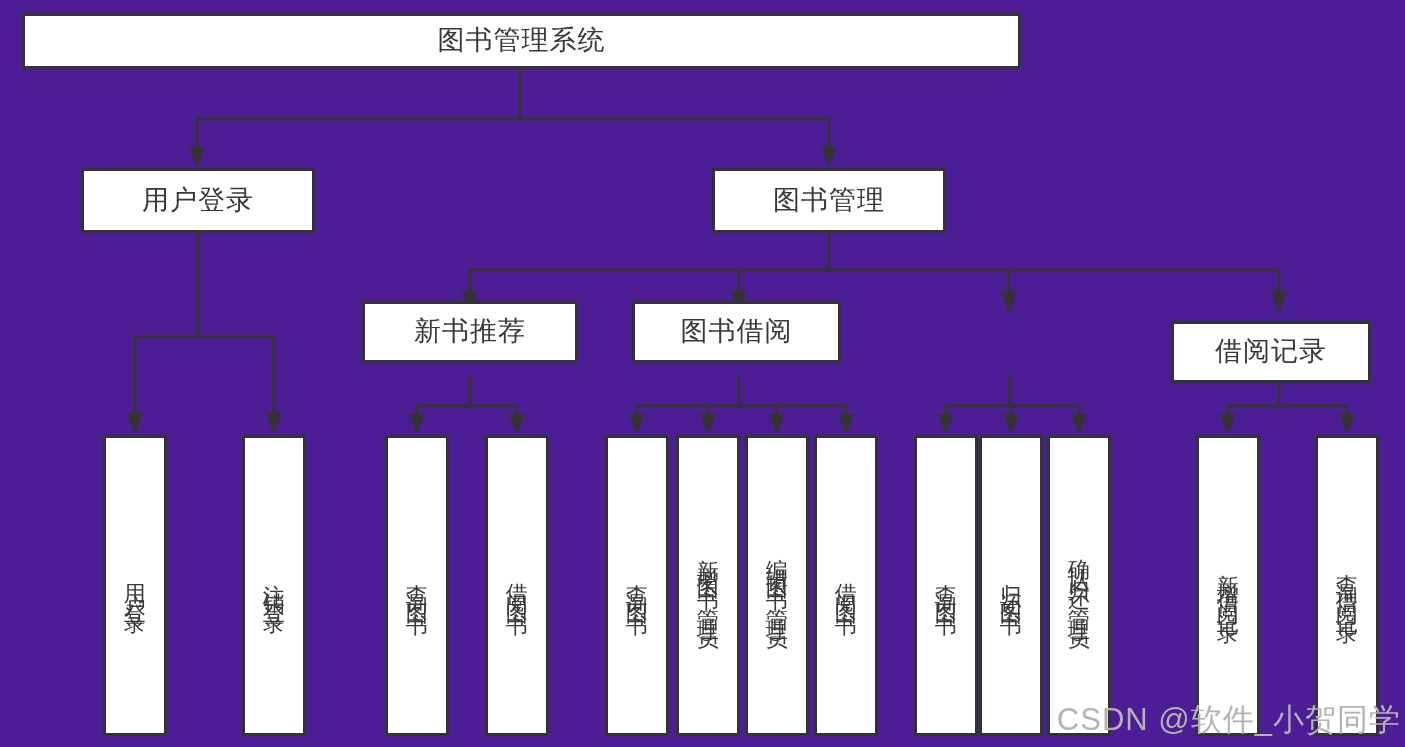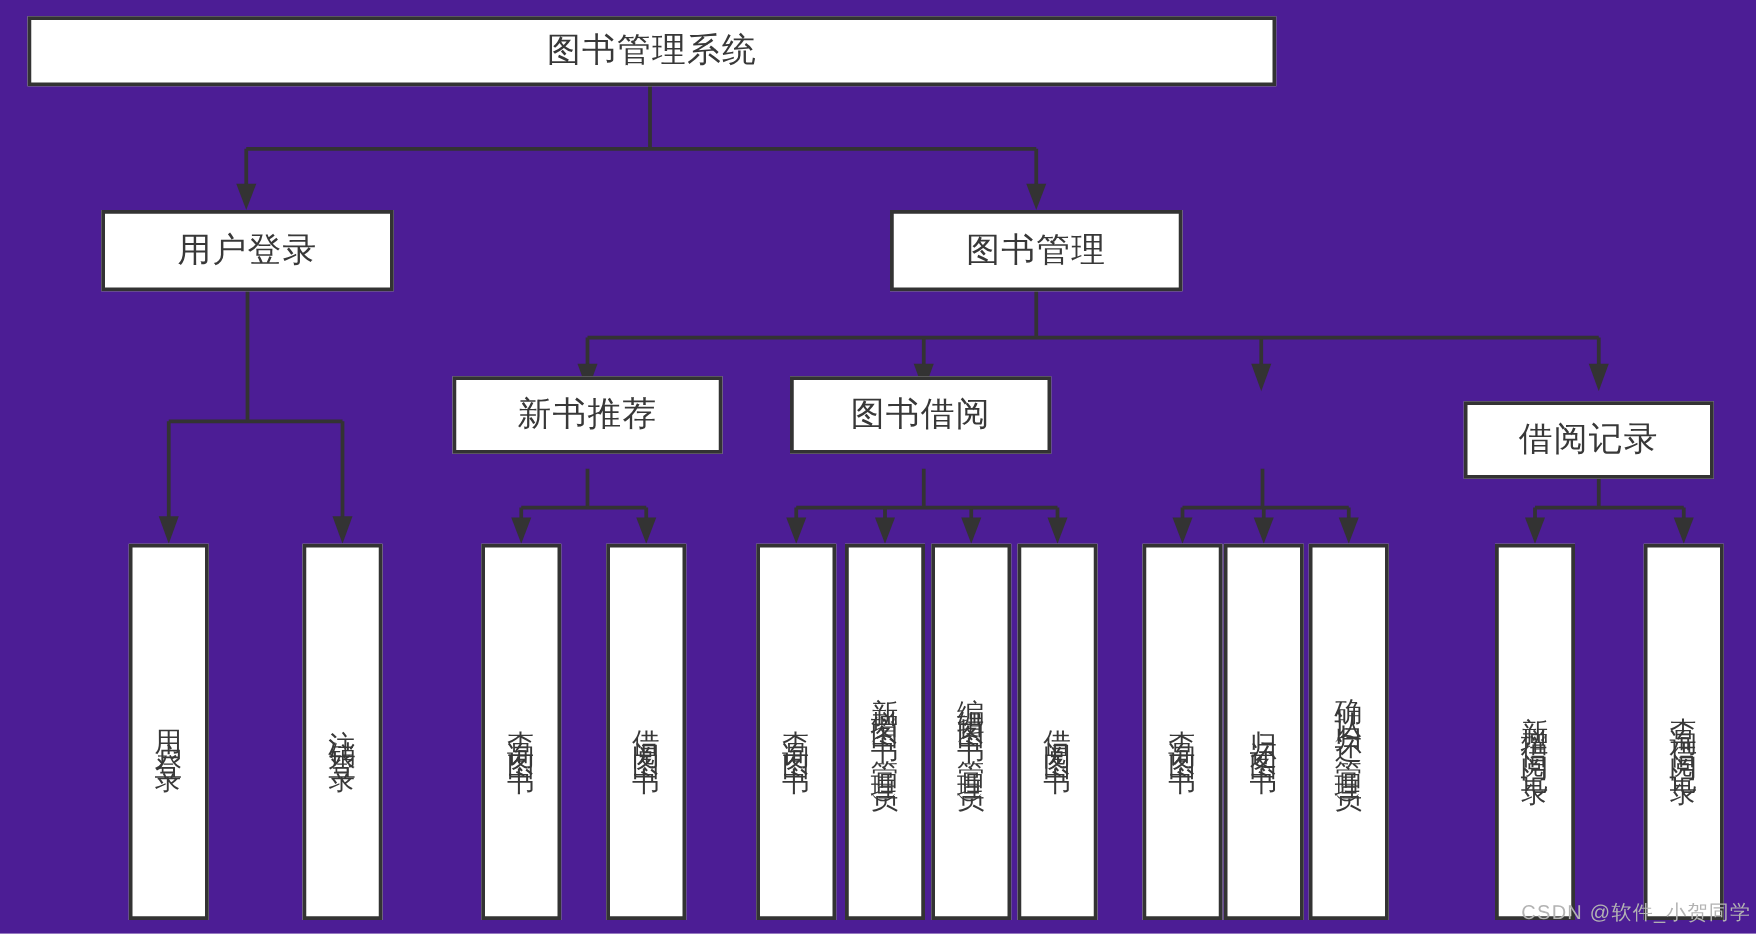--- a/index.html
+++ b/index.html
@@ -20,21 +20,21 @@
   .root{left:22px;top:13px;width:999px;height:56px;}
   .lvl2{top:168px;height:65px;}
   .lvl3{top:301px;height:62px;}
   .leaf{
     top:435px;width:64px;height:301px;
     font-size:22px;letter-spacing:10px;
     writing-mode:vertical-rl;text-orientation:mixed;
   }
   .watermark{
     position:absolute;right:4px;bottom:6px;z-index:5;
-    font-size:16px;color:#b3b3b3;letter-spacing:1px;white-space:nowrap;
+    font-size:31px;color:#b3b3b3;letter-spacing:1px;white-space:nowrap;
   }
 </style>
 </head>
 <body>
 
 <div class="canvas">
 
   <svg class="wires" viewBox="0 0 1405 747" xmlns="http://www.w3.org/2000/svg">
 
     <g>

